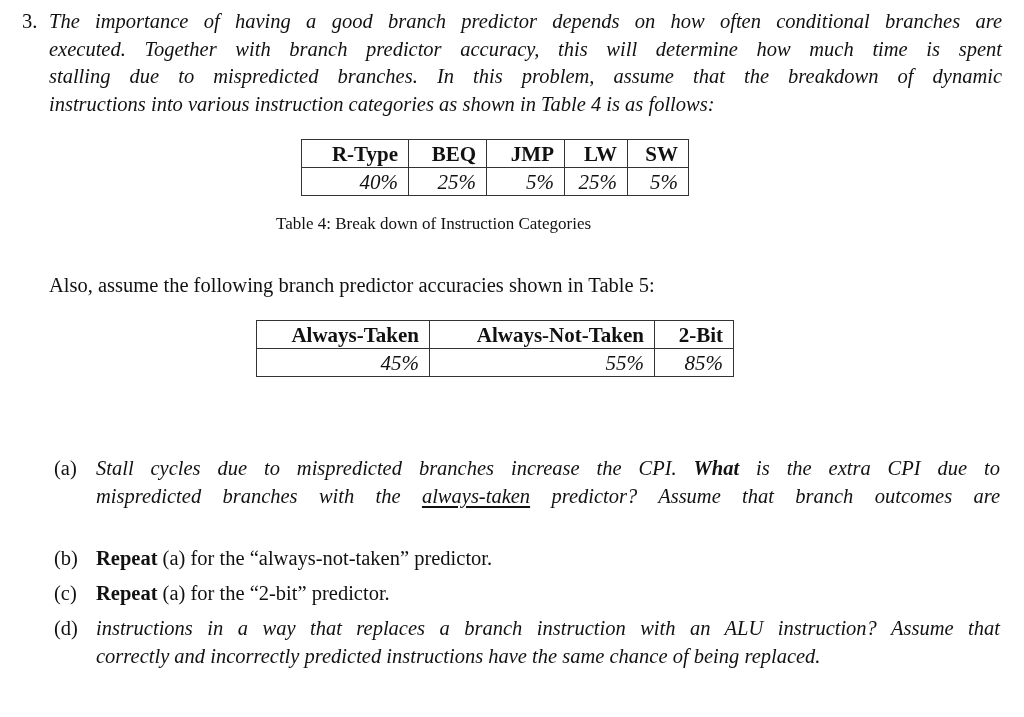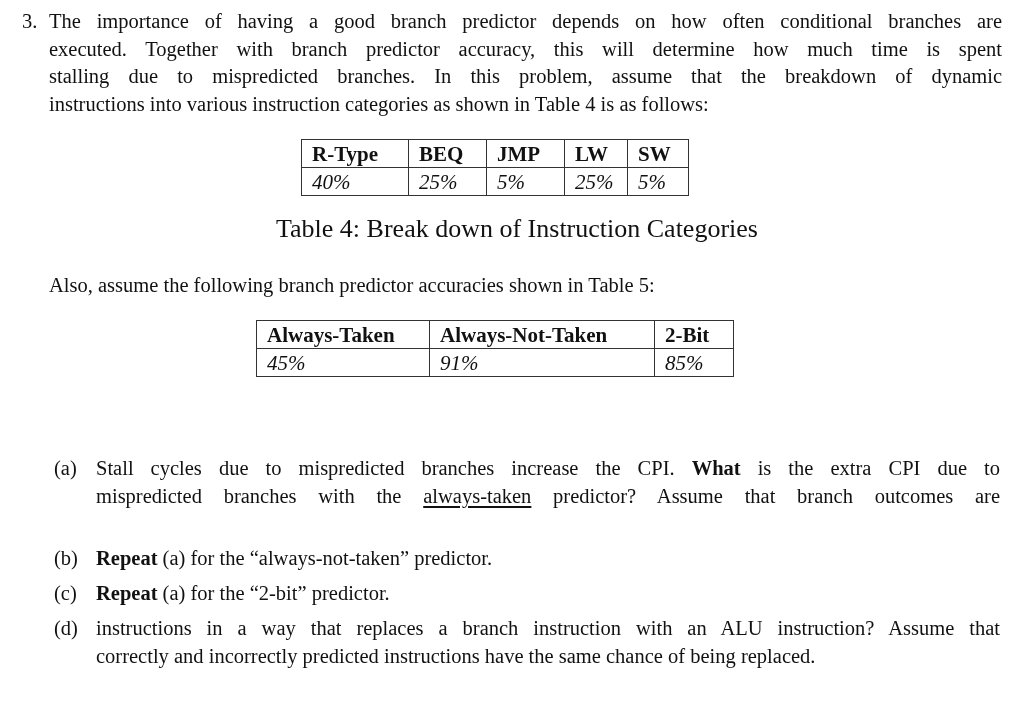--- a/index.html
+++ b/index.html
@@ -6,29 +6,29 @@
   body {
     width:1024px; height:717px; overflow:hidden; position:relative;
     font-family:"DejaVu Serif","Liberation Serif",serif;
     color:#111111;
   }
   .page { position:absolute; left:0; top:0; width:1024px; height:717px; }
   .txt { font-family:"Liberation Serif","DejaVu Serif",serif; font-size:20.5px; line-height:27.5px; }
   .problem { position:absolute; left:22px; top:8px; width:980px; }
   .pnum { position:absolute; left:0; top:0; }
   .pbody { margin-left:27px; text-align:justify; text-align-last:left; }
-  .line { display:block; white-space:nowrap; text-align:justify; text-align-last:justify; }
+  .line { display:block; white-space:nowrap; text-align:justify; text-align-last:justify;font-style:italic; }
   .line.last { text-align-last:left; }
 
   table.t { border-collapse:collapse; position:absolute; font-family:"Liberation Serif","DejaVu Serif",serif; }
-  table.t td, table.t th { border:1.6px solid #333; padding:0 10px; text-align:left; font-size:21px; height:27px; line-height:26px; }
+  table.t td, table.t th { border:1.6px solid #333; padding:0 10px; text-align:right; font-size:21px; height:27px; line-height:26px; }
   table.t th { font-weight:bold; }
   table.t td { font-style:italic; }
 
-  .caption { position:absolute; font-family:"Liberation Serif","DejaVu Serif",serif; font-size:26px; white-space:nowrap; }
+  .caption { position:absolute; font-family:"Liberation Serif","DejaVu Serif",serif; font-size:17px; white-space:nowrap; }
 
   .para { position:absolute; left:49px; top:272px; white-space:nowrap; }
 
   .items { position:absolute; left:54px; width:946px; }
   .item { position:absolute; left:0; width:946px; }
   .ilabel { position:absolute; left:0; top:0; }
   .ibody { position:absolute; left:42px; width:904px; }
   .u { text-decoration:underline; text-underline-offset:3px; }
   b { font-weight:bold; }
 </style>
@@ -71,21 +71,21 @@
 
   <table class="t" style="left:256px; top:320px;">
     <tbody>
         <tr>
       <th style="width:152px;">Always-Taken</th>
       <th style="width:204px;">Always-Not-Taken</th>
       <th style="width:58px;font-family:Liberation Serif, serif;">2-Bit</th>
     </tr>
     <tr>
       <td>45%</td>
-      <td>91%</td>
+      <td>55%</td>
       <td>85%</td>
     </tr>
   </tbody>
     </table>
 
   <div class="items txt" style="top:455px;">
 
     <div class="item" style="top:0;">
       <span class="ilabel">(a)</span>
       <div class="ibody" style="top:0;">

